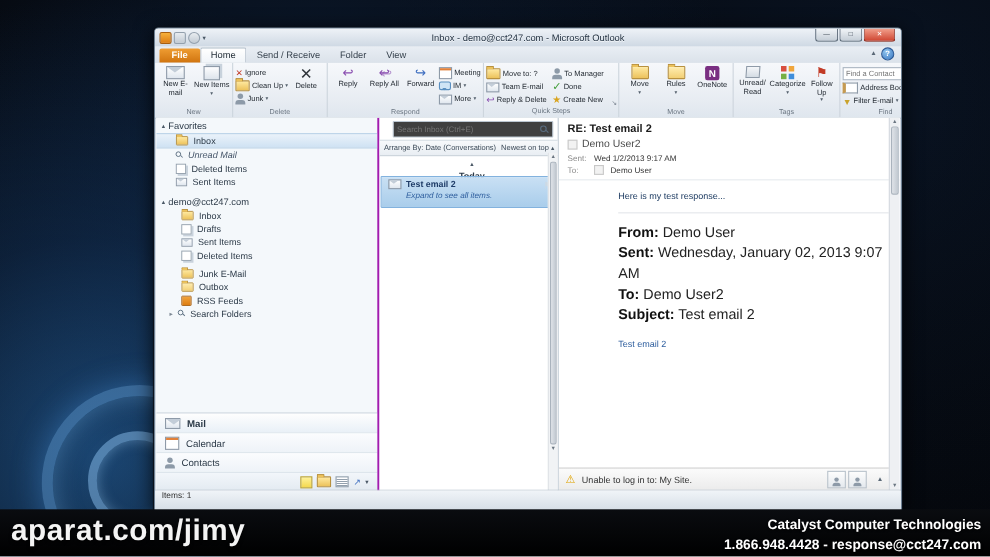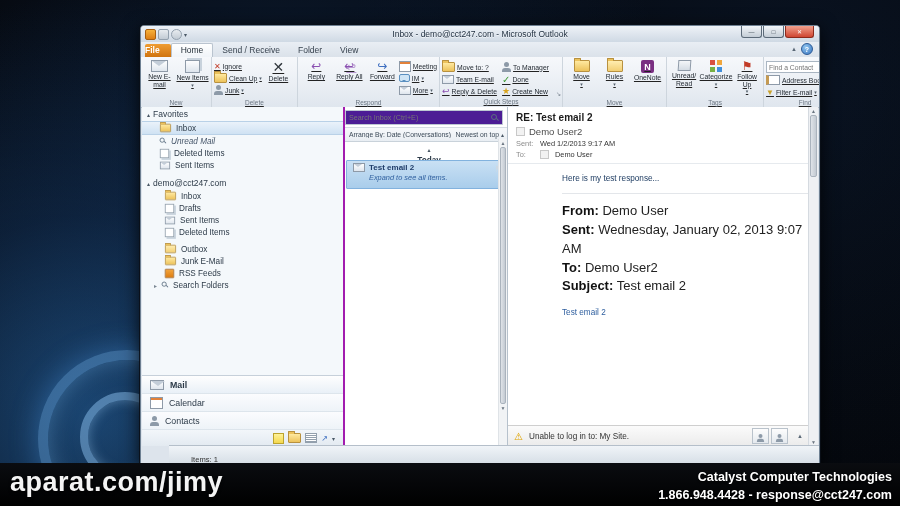--- a/index.html
+++ b/index.html
@@ -36,33 +36,33 @@
   .cb{width:19px;height:11px;border:1px solid #5c6a78;border-top:none;border-radius:0 0 3px 3px;
     background:linear-gradient(#f2f5f8,#c4cdd6);display:flex;align-items:center;justify-content:center;
     font-size:6px;color:#2e3a46;margin-left:1px;}
   .cb.close{width:27px;background:linear-gradient(#f2a08c,#cf4632);color:#fff;border-color:#8c2a1c;}
 
   
   .tabrow{position:absolute;left:0;top:16px;right:0;height:15px;display:flex;align-items:flex-end;
     background:linear-gradient(#e9eef4,#dbe2ea);border-bottom:1px solid #c3ccd6;}
   .tab{padding:1px 9px 2px 9px;font-size:8.5px;color:#37424e;}
   .tab.file{background:linear-gradient(#ef9d33,#d0740f);color:#fff;font-weight:bold;
-    border-radius:2px 2px 0 0;margin-left:4px;padding:1px 11px 2px 0;}
+    border-radius:2px 2px 0 0;margin-left:4px;padding:1px 11px 2px 11px;}
   .tab.active{background:linear-gradient(#ffffff,#f0f4f8);border:1px solid #bac4cf;border-bottom:none;
     border-radius:2px 2px 0 0;color:#1e2933;}
   .tabctl{position:absolute;right:6px;bottom:2px;display:flex;align-items:center;gap:4px;}
   .ribmin{font-size:6px;color:#5a6876;}
   .helpbtn{width:10px;height:10px;border-radius:50%;background:radial-gradient(circle at 35% 30%,#8ec4ef,#3e79c2);
     color:#fff;font-size:7px;font-weight:bold;display:flex;align-items:center;justify-content:center;
     border:1px solid #2c5a96;}
   .helpbtn::before{content:"?";}
 
   
   .ribbon{position:absolute;left:0;top:31px;right:0;height:50px;display:flex;overflow:hidden;
-    background:linear-gradient(#f6f8fb,#e7ecf2 70%,#dfe6ee);border-bottom:1px solid #b5bfca;text-decoration:underline;}
+    background:linear-gradient(#f6f8fb,#e7ecf2 70%,#dfe6ee);border-bottom:1px solid #b5bfca;}
   .rgroup{position:relative;display:flex;flex-direction:column;border-right:1px solid #cdd5dd;
     padding:1px 2px 0 2px;flex:none;}
   .rbtns{display:flex;flex:1;align-items:flex-start;}
   .rlabel{height:9px;font-size:6.5px;color:#6a7581;text-align:center;line-height:9px;}
   .bigbtn{width:33px;display:flex;flex-direction:column;align-items:center;padding-top:2px;}
   .bigbtn .blabel{font-size:6.8px;line-height:1.12;text-align:center;color:#242b33;margin-top:1px;}
   .smallcol{display:flex;flex-direction:column;justify-content:flex-start;padding-top:2px;}
   .smallbtn{display:flex;align-items:center;gap:2px;height:12px;font-size:6.8px;color:#242b33;white-space:nowrap;}
   .chev{font-size:5px;color:#55616d;}
   .ic{display:inline-block;position:relative;flex:none;}
@@ -150,21 +150,21 @@
   .navspacer{flex:1;}
   .bignav{border-top:1px solid #c6d0da;}
   .bigrow{display:flex;align-items:center;gap:6px;height:17px;padding-left:8px;font-size:8.8px;color:#2c3a48;
     border-bottom:1px solid #dde5ec;background:linear-gradient(#fbfcfe,#eef3f8);}
   .bigrow.sel{font-weight:bold;background:linear-gradient(#fefefe,#e9f0f7);}
   .iconrow{height:16px;display:flex;align-items:center;justify-content:flex-end;gap:4px;padding-right:8px;
     background:linear-gradient(#f2f6fa,#e3eaf1);}
 
   
   .listpane{width:162px;flex:none;background:#fff;border-right:1px solid #b6c1cc;position:relative;overflow:hidden;}
-  .searchrow{margin:3px 4px 2px 0;height:13px;border:1px solid #bcc7d2;background:#4c1d95;display:flex;align-items:center;
+  .searchrow{margin:3px 4px 2px 12px;height:13px;border:1px solid #bcc7d2;background:#404040;display:flex;align-items:center;
     border-radius:1px;}
   .searchrow input{flex:1;border:none;outline:none;font-size:7.2px;color:#8a96a2;padding:0 3px;background:transparent;
     font-family:"Liberation Sans",sans-serif;}
   .searchrow .i-mag{margin-right:3px;}
   .arrange{height:13px;display:flex;align-items:center;background:linear-gradient(#f7f9fb,#e9eef3);
     border-top:1px solid #d4dce3;border-bottom:1px solid #c9d2da;font-size:6.8px;color:#3c4document;color:#3c4a58;}
   .arrange .left{flex:1;padding-left:4px;white-space:nowrap;overflow:hidden;}
   .arrange .right{padding-right:3px;white-space:nowrap;display:flex;align-items:center;gap:2px;}
   .grouprow{display:flex;align-items:center;gap:3px;height:13px;padding-left:6px;font-weight:bold;font-size:8.2px;color:#2c3a48;margin-top:4px;flex-direction:column;}
   .msg{margin:1px 1px 0 1px;height:25px;background:linear-gradient(#c9e0f4,#a9cdeb);border:1px solid #82b2de;
@@ -192,23 +192,23 @@
   .warnbar{position:absolute;left:0;right:9px;bottom:0;height:20px;display:flex;align-items:center;gap:6px;
     padding:0 6px;background:linear-gradient(#fbfbfb,#ebebeb);border-top:1px solid #cfcfcf;font-size:8.2px;color:#333;}
   .ppl{margin-left:auto;display:flex;gap:2px;}
   .pplbtn{width:15px;height:14px;border:1px solid #b9c2cb;background:linear-gradient(#fdfdfd,#e4e9ee);
     display:flex;align-items:flex-end;justify-content:center;}
   .pplbtn .i-person{transform:scale(.8);}
   .wcollapse{font-size:6px;color:#5a6876;margin-left:3px;}
   .readscroll{position:absolute;right:0;top:0;bottom:0;width:9px;background:#eef0f3;border-left:1px solid #d5dae0;}
 
   
-  .statusbar{position:absolute;left:0;right:0;bottom:0;height:18px;display:flex;align-items:flex-end;
+  .statusbar{position:absolute;left:0;right:0;bottom:0;height:18px;display:flex;align-items:flex-start;
     background:linear-gradient(#f0f4f8,#d6dee6);border-top:1px solid #b5bfca;border-radius:0 0 2px 2px;
-    font-size:7.6px;color:#333;padding:0 22px;margin-left:28px;}
+    font-size:7.6px;color:#333;padding:0 6px;}
   .sleft{display:flex;align-items:center;gap:6px;}
   .sright{margin-left:auto;display:flex;align-items:center;gap:7px;}
   .vbtn{width:11px;height:10px;border:1px solid #9aa6b2;background:linear-gradient(#fff,#dde4ea);}
   .zbtn{width:10px;height:10px;border-radius:50%;border:1px solid #9aa6b2;background:linear-gradient(#fff,#dde4ea);
     display:flex;align-items:center;justify-content:center;font-size:7px;color:#333;}
   .ztrack{width:44px;height:2px;background:#aab4be;position:relative;border-radius:1px;}
   .zthumb{position:absolute;left:19px;top:-3px;width:6px;height:8px;background:linear-gradient(#fdfdfd,#cfd7de);
     border:1px solid #8a96a2;border-radius:1px;}
 
   
@@ -458,26 +458,26 @@
           <div class="frow">
             <span class="fi ic i-env small"></span>
             <span class="t">Sent Items</span>
           </div>
           <div class="frow">
             <span class="fi ic i-docs"></span>
             <span class="t">Deleted Items</span>
           </div>
           <div class="gap4"></div>
           <div class="frow">
+            <span class="fi ic i-fold"></span>
+            <span class="t">Junk E-Mail</span>
+          </div>
+          <div class="frow">
             <span class="fi ic i-fold open"></span>
             <span class="t">Outbox</span>
-          </div>
-          <div class="frow">
-            <span class="fi ic i-fold"></span>
-            <span class="t">Junk E-Mail</span>
           </div>
           <div class="frow">
             <span class="fi ic i-rss"></span>
             <span class="t">RSS Feeds</span>
           </div>
           <div class="frow" style="padding-left:12px">
             <span class="exp"></span>
             <span class="fi ic i-mag"></span>
             <span class="t">Search Folders</span>
           </div>

